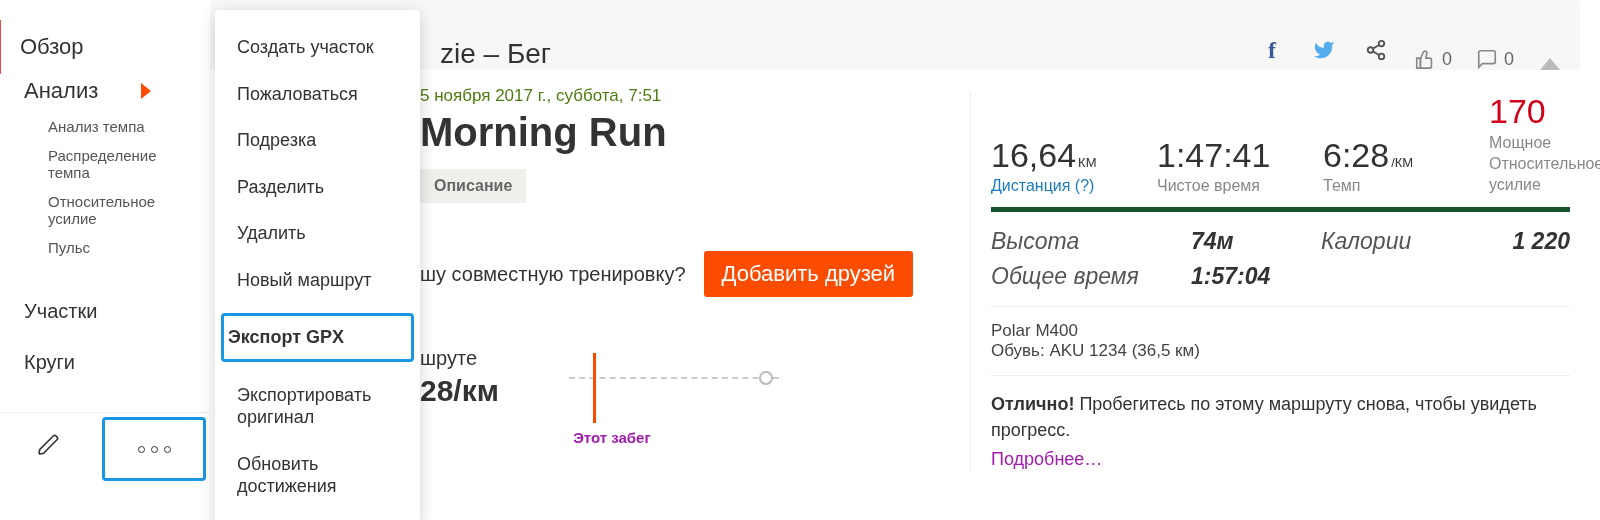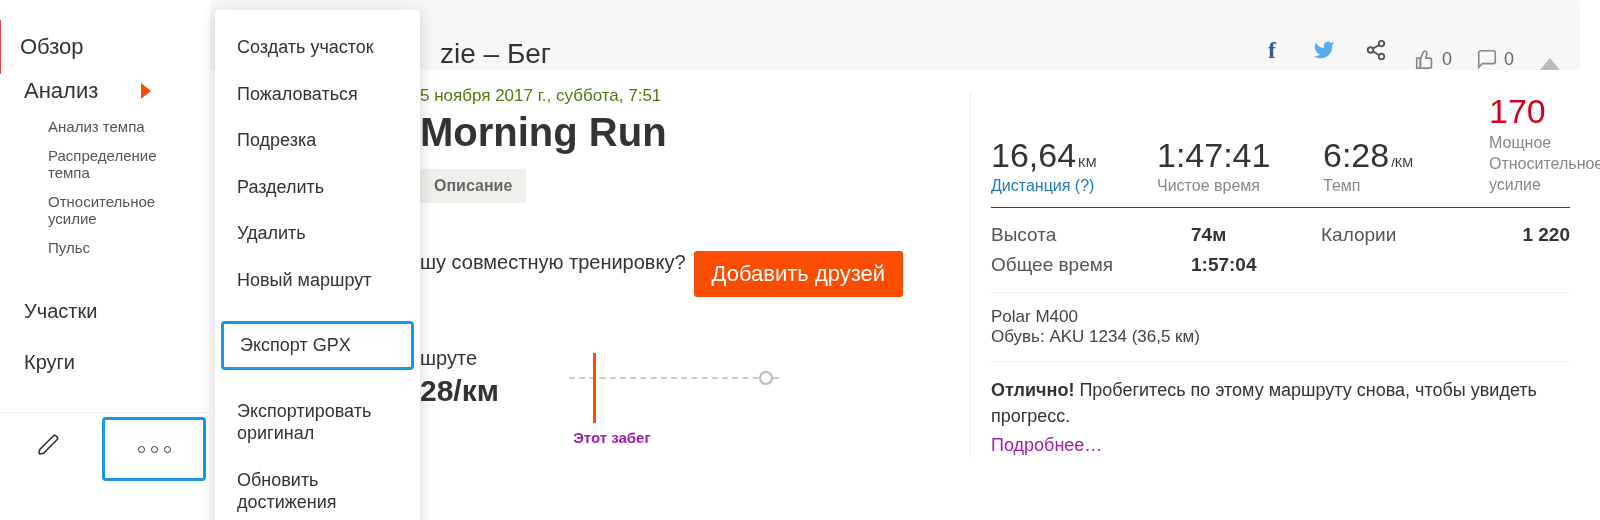--- a/index.html
+++ b/index.html
@@ -62,22 +62,23 @@
   }
   .dd-item {
     padding: 12px 22px;
     font-size: 18px; color: #333;
     cursor: pointer;
     line-height: 1.25;
   }
   .dd-item.highlight {
     border: 3px solid #1996e6;
     border-radius: 4px;
-    margin: 18px 6px;
-    padding: 10px 16px;
+    margin: 10px 6px;
+    padding: 10px 4px;
+    font-weight: bold;
   }
   
   .main { flex: 1; padding: 0 20px 0 0; }
   .header-bar {
     height: 70px; display: flex; align-items: flex-end;
     background: #f7f7f5; border-radius: 4px 4px 0 0;
     padding: 0 20px;
   }
   .header-bar .title {
     font-size: 28px; color: #333; flex: 1;
@@ -109,21 +110,21 @@
     margin: 4px 0 14px;
   }
   .desc-btn {
     display: inline-block;
     background: #efefec; color: #666;
     padding: 8px 14px; font-size: 16px; font-weight: 600;
     border-radius: 2px;
   }
   .training-row {
     margin-top: 48px; font-size: 20px; color: #333;
-    display: flex; gap: 8px;
+    display: flex; align-items: center; gap: 18px;
   }
   .orange-btn {
     background: #fc4c02; color: #fff;
     padding: 10px 18px; font-size: 22px; font-weight: 400;
     border-radius: 3px; display: inline-block;
   }
   .route-row { margin-top: 50px; display: flex; align-items: flex-start; gap: 70px; }
   .route-text { font-size: 20px; color: #333; }
   .pace-big { font-size: 30px; font-weight: 700; margin-top: 4px; }
   .axis {
@@ -154,21 +155,21 @@
   .stats-row { display: flex; gap: 36px; padding-bottom: 12px; align-items: flex-end; }
   .stat {
     min-width: 130px;
   }
   .stat .val { font-size: 34px; font-weight: 300; color: #333; display: flex; align-items: baseline; }
   .stat .unit { font-size: 13px; margin-left: 2px; font-weight: 400; }
   .stat .lbl { font-size: 16px; color: #888; margin-top: 2px; }
   .stat .lbl a { color: #1b7ac2; text-decoration: none; }
   .stat.red .val { color: #d0021b; font-weight: 400; }
   .stat.red .lbl { color: #888; line-height: 1.3; }
-  .sec-block { border-top: 1px solid #14532d; padding: 12px 0; font-size: 19px; }
+  .sec-block { border-top: 5px solid #14532d; padding: 12px 0; font-size: 23px; font-style: italic; }
   .sec-row { display: flex; justify-content: space-between; padding: 4px 0; }
   .sec-row .k { color: #555; }
   .sec-row .v { font-weight: 600; }
   .device-row {
     border-top: 1px solid #eee; padding: 14px 0;
     display: flex; justify-content: space-between;
     font-size: 17px; color: #444; flex-direction: column;
   }
   .callout {
     border-top: 1px solid #eee; padding: 16px 0 0;

